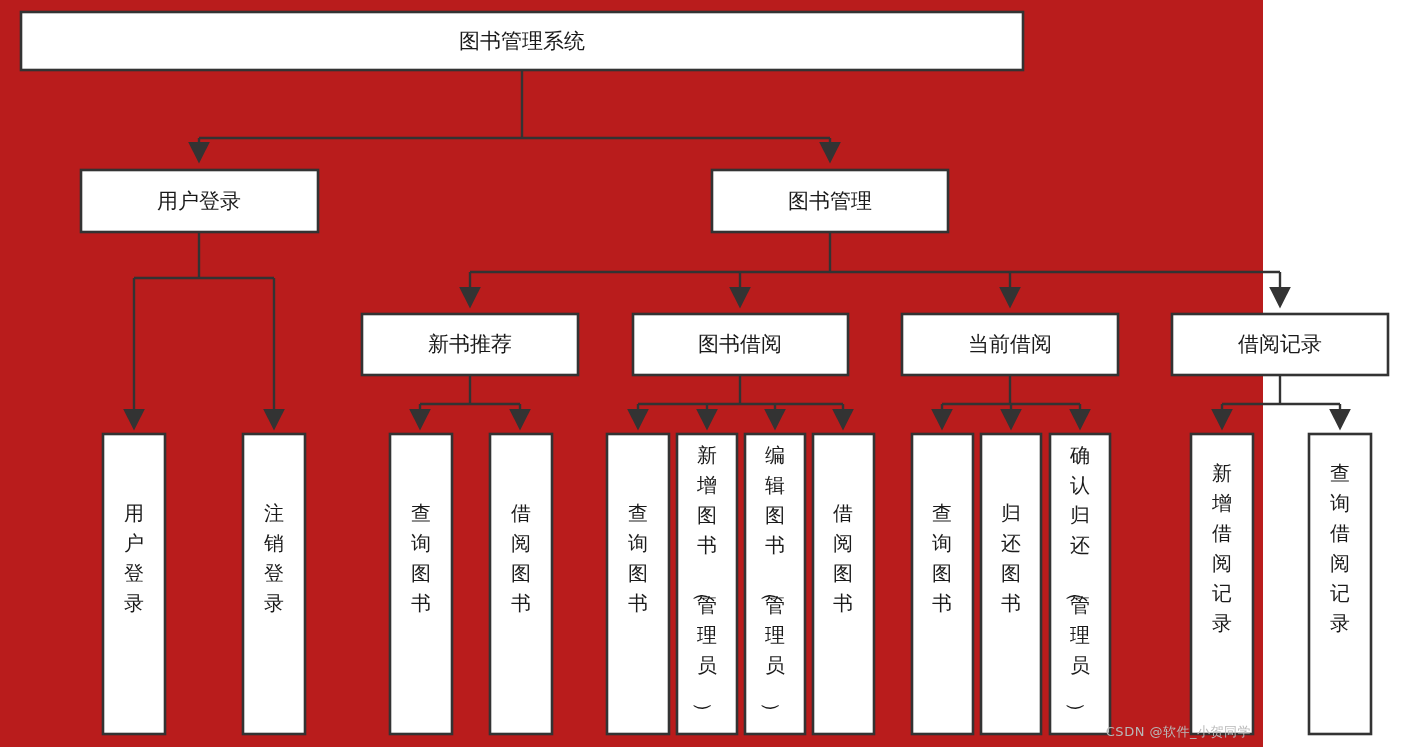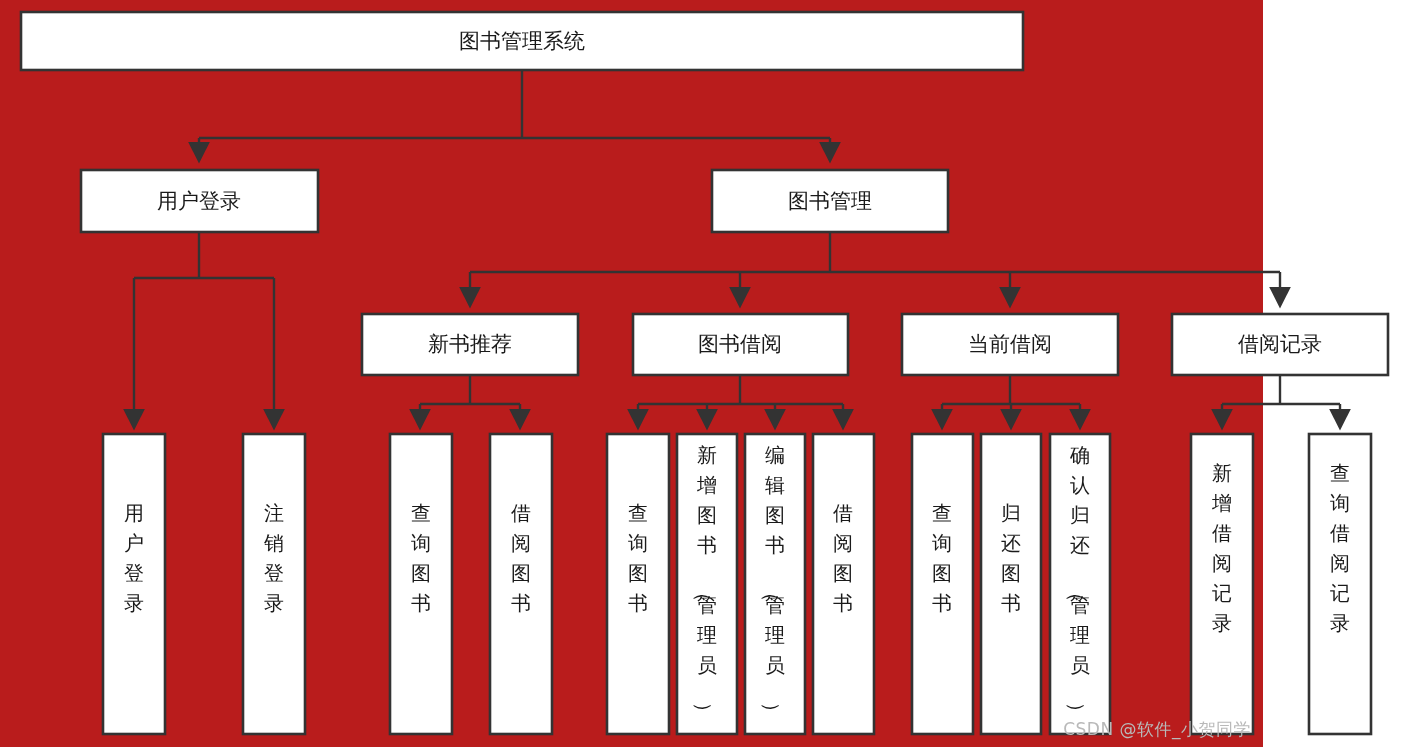--- a/index.html
+++ b/index.html
@@ -51,21 +51,21 @@
   }
   .arrow-head {
     fill: #333333;
     stroke: none;
   }
   .watermark {
     position: absolute;
     right: 12px;
     bottom: 6px;
     font-family: "DejaVu Sans", "Liberation Sans", sans-serif;
-    font-size: 17px;
+    font-size: 13px;
     color: #b9b9b9;
     letter-spacing: 0.5px;
     white-space: nowrap;
     user-select: none;
   }
 </style>
 </head>
 <body>
 
 <div id="diagram-root">

